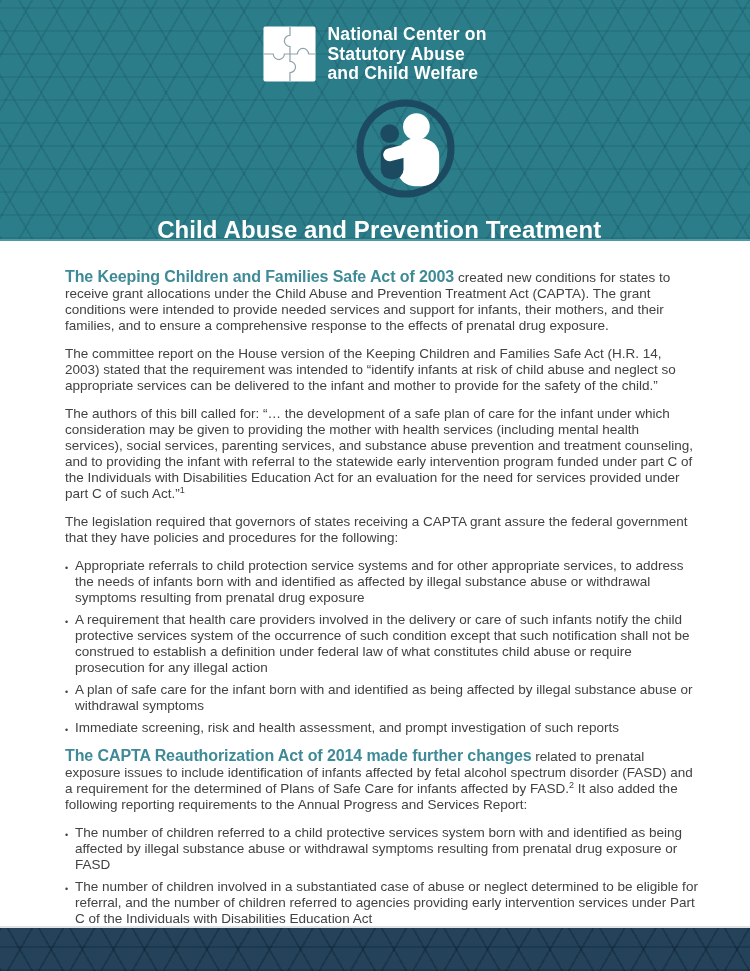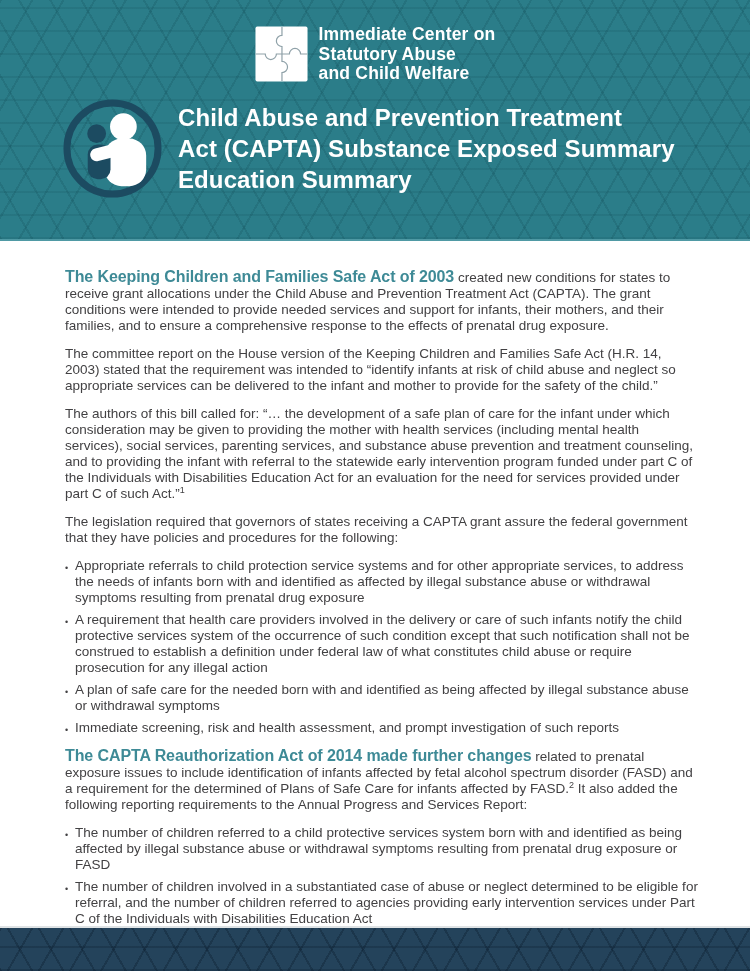--- a/index.html
+++ b/index.html
@@ -16,21 +16,21 @@
     width: 100%; height: 241px;
     background-color: #2b7d89;
     background-image:
       repeating-linear-gradient(60deg,  rgba(8,58,68,0.16) 0 2px, transparent 2px 27px),
       repeating-linear-gradient(120deg, rgba(8,58,68,0.16) 0 2px, transparent 2px 27px),
       repeating-linear-gradient(0deg,   rgba(8,58,68,0.12) 0 2px, transparent 2px 23px);
     border-bottom: 2px solid #4f99a4;
   }
   .brand { display: flex; justify-content: center; align-items: center; gap: 11px; padding-top: 25px; }
   .brand-name { color: #ffffff; font-size: 17.5px; font-weight: bold; line-height: 19.5px; letter-spacing: 0.2px; }
-  .banner { display: flex; align-items: center; gap: 14px; padding-left: 61px; margin-top: 13px; }
+  .banner { display: flex; align-items: center; gap: 14px; padding-left: 61px; margin-top: 13px; flex-direction: column; }
   .title { margin: 0; color: #ffffff; font-size: 24px; font-weight: bold; line-height: 31px; letter-spacing: 0.1px; }
 
   
   .content { padding: 28px 52px 0 65px; color: #424143; font-size: 13.5px; line-height: 16px; }
   .content p { margin: 0 0 12px 0; }
   .lead { font-size: 16px; font-weight: bold; color: #3E8A96; line-height: 16px; letter-spacing: -0.1px; }
   sup { font-size: 9px; line-height: 0; }
   ul.bullets { list-style: none; margin: 0 0 12px 0; padding: 0; }
   ul.bullets li { position: relative; padding-left: 10px; margin-bottom: 6px; }
   ul.bullets .blt { position: absolute; left: 0; top: 2px; font-size: 9px; }
@@ -57,21 +57,21 @@
       <svg width="53" height="56" viewBox="0 0 57 60">
         <rect x="0.5" y="0.5" width="56" height="59" rx="2" fill="#ffffff"></rect>
         <g fill="none" stroke="#8fa1a8" stroke-width="1.3">
           <path d="M29,1 V10 A6,6 0 1 0 29,22 L29,30"></path>
           <path d="M29,30 V38 A6,6 0 1 1 29,50 L29,59"></path>
           <path d="M1,30 H11 A6,6 0 1 0 23,30 L29,30"></path>
           <path d="M29,30 H37 A6,6 0 1 1 49,30 L56,30"></path>
         </g>
       </svg>
       <div class="brand-name">
-        <div>Immediate Center on</div>
+        <div>National Center on</div>
         <div>Statutory Abuse</div>
         <div>and Child Welfare</div>
       </div>
     </div>
 
     <div class="banner">
       <svg width="103" height="103" viewBox="0 0 104 104">
         <circle cx="52" cy="52" r="46" fill="none" stroke="#1C4B61" stroke-width="7"></circle>
         <rect x="44" y="42" width="42" height="48" rx="17" fill="#ffffff"></rect>
         <circle cx="63" cy="30" r="13.5" fill="#ffffff"></circle>
@@ -97,21 +97,21 @@
 
     <p>The committee report on the House version of the Keeping Children and Families Safe Act (H.R. 14, 2003) stated that the requirement was intended to “identify infants at risk of child abuse and neglect so appropriate services can be delivered to the infant and mother to provide for the safety of the child.”</p>
 
     <p><span>The authors of this bill called for: “… the development of a safe plan of care for the infant under which consideration may be given to providing the mother with health services (including mental health services), social services, parenting services, and substance abuse prevention and treatment counseling, and to providing the infant with referral to the statewide early intervention program funded under part C of the Individuals with Disabilities Education Act for an evaluation for the need for services provided under part C of such Act.”</span><sup>1</sup></p>
 
     <p>The legislation required that governors of states receiving a CAPTA grant assure the federal government that they have policies and procedures for the following:</p>
 
     <ul class="bullets">
       <li><span class="blt">•</span><span>Appropriate referrals to child protection service systems and for other appropriate services, to address the needs of infants born with and identified as affected by illegal substance abuse or withdrawal symptoms resulting from prenatal drug exposure</span></li>
       <li><span class="blt">•</span><span>A requirement that health care providers involved in the delivery or care of such infants notify the child protective services system of the occurrence of such condition except that such notification shall not be construed to establish a definition under federal law of what constitutes child abuse or require prosecution for any illegal action</span></li>
-      <li><span class="blt">•</span><span>A plan of safe care for the needed born with and identified as being affected by illegal substance abuse or withdrawal symptoms</span></li>
+      <li><span class="blt">•</span><span>A plan of safe care for the infant born with and identified as being affected by illegal substance abuse or withdrawal symptoms</span></li>
       <li><span class="blt">•</span><span>Immediate screening, risk and health assessment, and prompt investigation of such reports</span></li>
     </ul>
 
     <p>
       <span class="lead">The CAPTA Reauthorization Act of 2014 made further changes</span>
       <span>related to prenatal exposure issues to include identification of infants affected by fetal alcohol spectrum disorder (FASD) and a requirement for the determined of Plans of Safe Care for infants affected by FASD.</span><sup>2</sup>
       <span>It also added the following reporting requirements to the Annual Progress and Services Report:</span>
     </p>
 
     <ul class="bullets">

